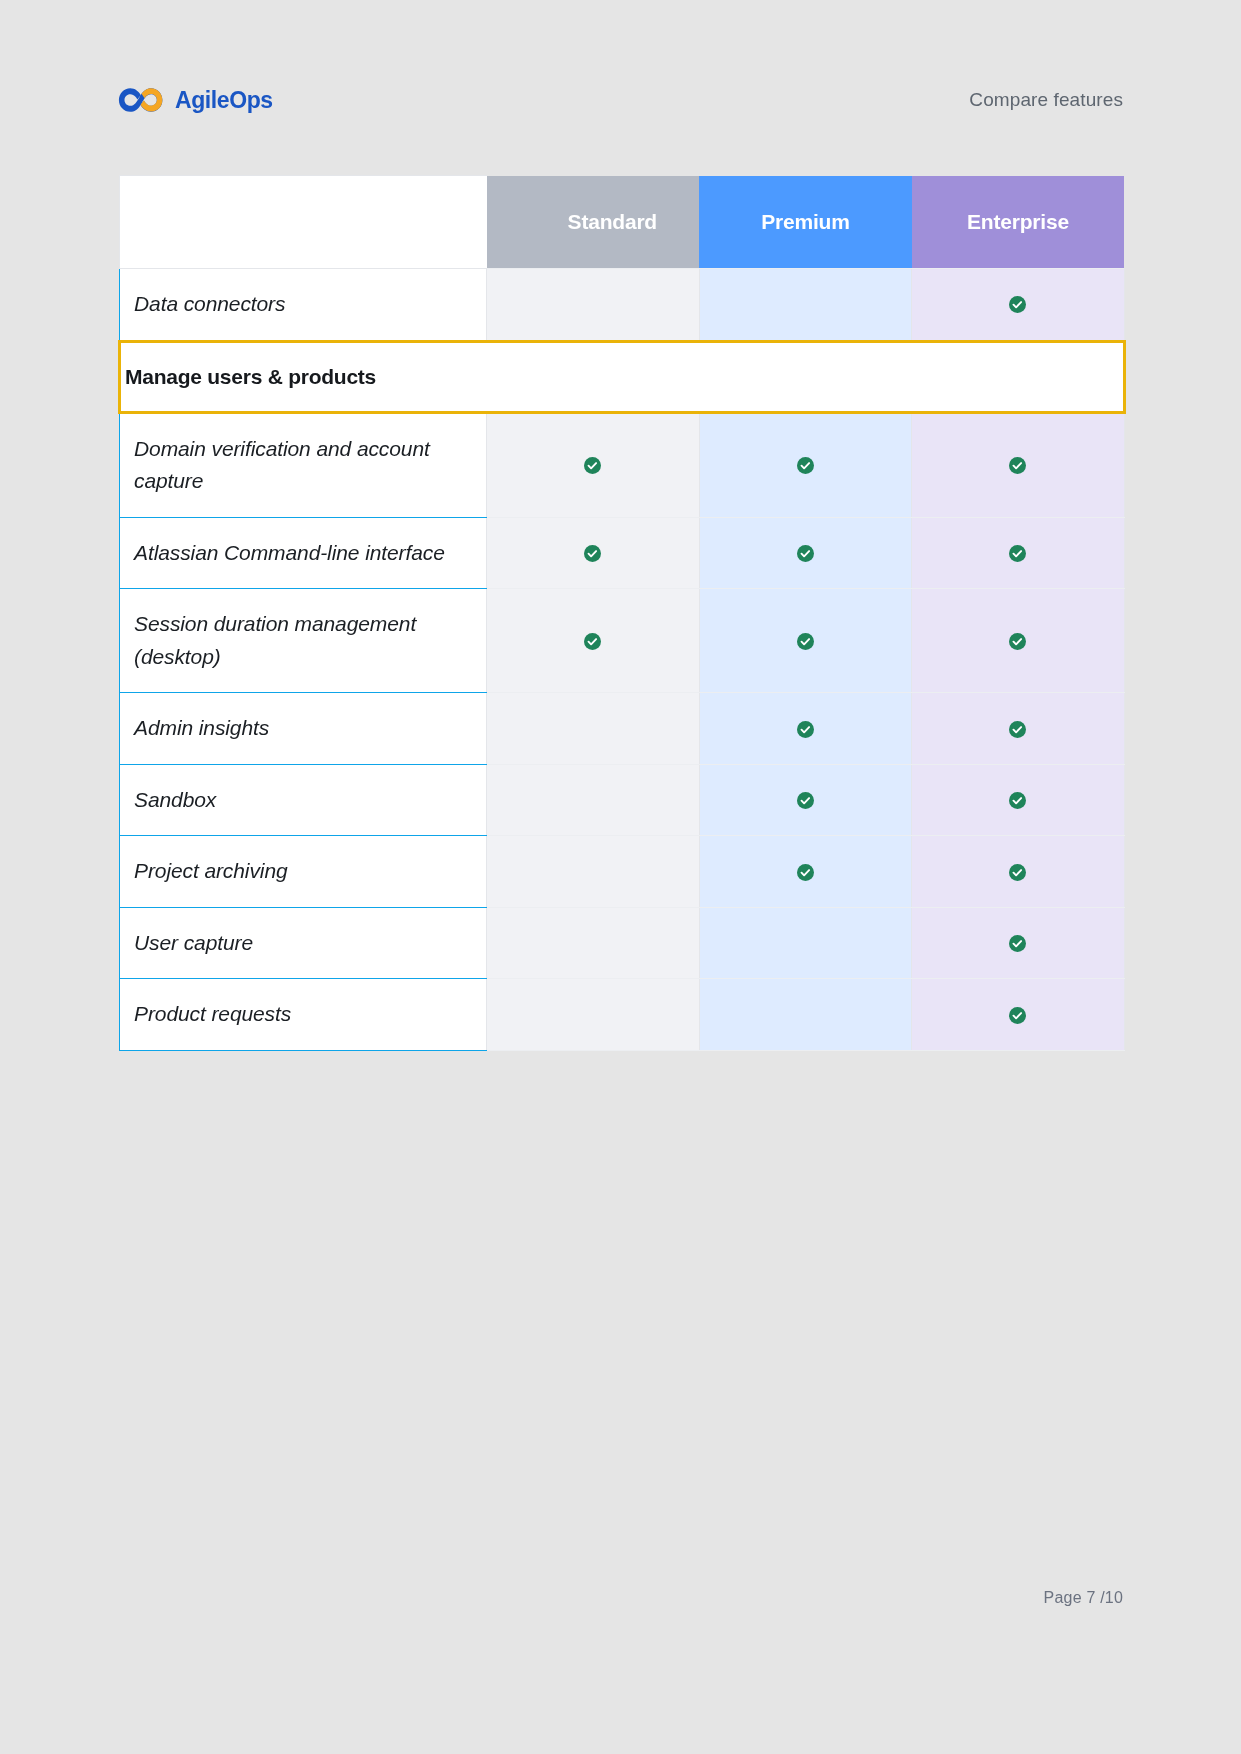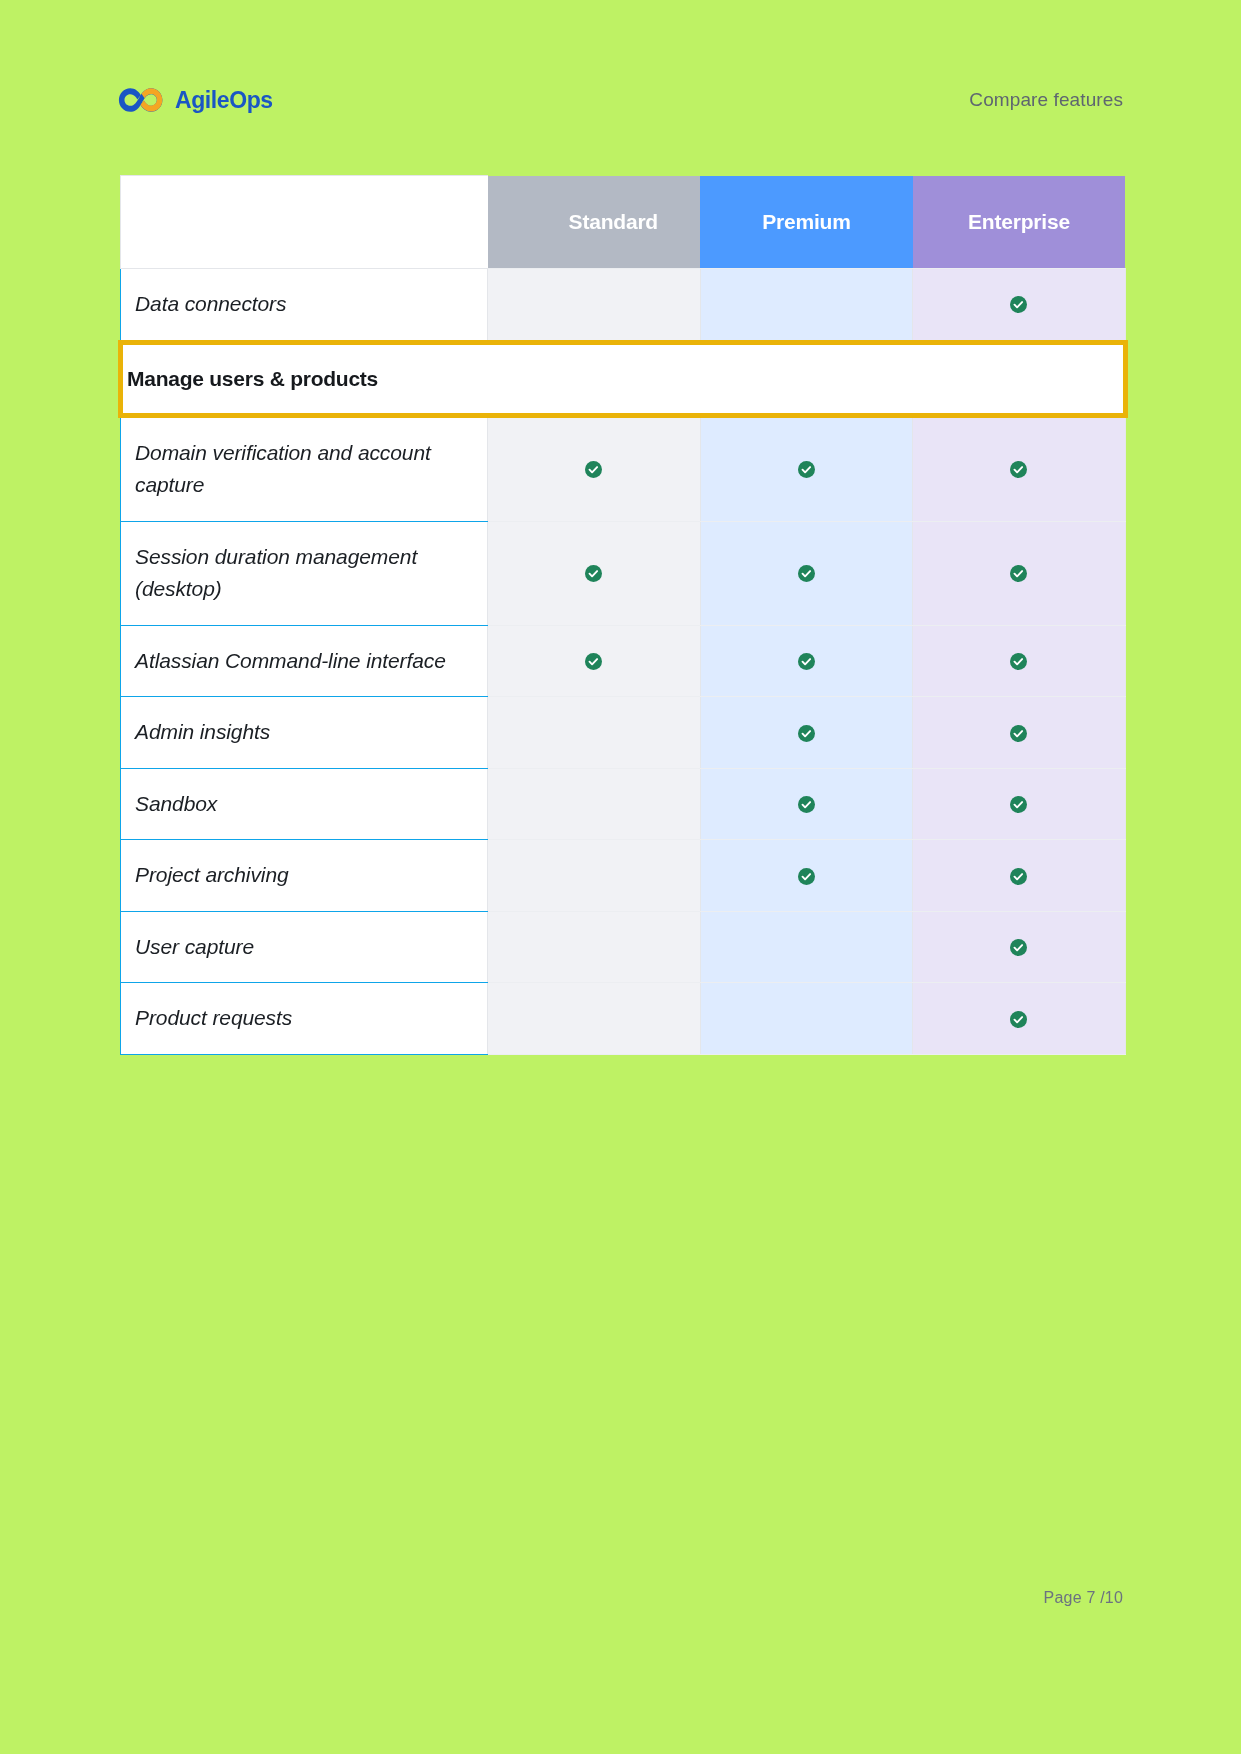--- a/index.html
+++ b/index.html
@@ -7,21 +7,21 @@
     width: 1241px;
     height: 1754px;
     background: #ffffff;
     font-family: "Liberation Sans", sans-serif;
     -webkit-font-smoothing: antialiased;
   }
   .page {
     position: relative;
     width: 1241px;
     height: 1754px;
-    background: #bef264;
+    background: #e5e5e5;
     padding: 0;
     overflow: hidden;
   }
 
   
   .header {
     position: absolute;
     top: 78px;
     left: 118px;
     right: 118px;
@@ -106,21 +106,21 @@
     border-bottom: 1px solid #eceef1;
     border-left: 1px solid #e4e6ea;
     border-right: none;
   }
   td.cell.standard   { background: #f1f2f5; }
   td.cell.premium    { background: #deebff; }
   td.cell.enterprise { background: #e9e4f7; border-right: 1px solid #e4e6ea; }
 
   tr.section td.section-head {
     background: #ffffff;
-    border: 5px solid #eab308;
+    border: 3px solid #eab308;
     padding: 22px 4px;
     font-size: 21px;
     font-weight: 700;
     color: #16191d;
     letter-spacing: -0.25px;
   }
 
   .check {
     display: inline-block;
     width: 17px;
@@ -196,36 +196,36 @@
             <td class="cell premium"><span class="check"><svg width="17" height="17" viewBox="0 0 17 17" xmlns="http://www.w3.org/2000/svg">
                   <circle cx="8.5" cy="8.5" r="8.5" fill="#1f845a"></circle>
                   <path d="M4.5 8.7l2.6 2.6 5-5.2" stroke="#ffffff" stroke-width="1.9" fill="none" stroke-linecap="round" stroke-linejoin="round"></path>
                 </svg></span></td>
             <td class="cell enterprise"><span class="check"><svg width="17" height="17" viewBox="0 0 17 17" xmlns="http://www.w3.org/2000/svg">
                   <circle cx="8.5" cy="8.5" r="8.5" fill="#1f845a"></circle>
                   <path d="M4.5 8.7l2.6 2.6 5-5.2" stroke="#ffffff" stroke-width="1.9" fill="none" stroke-linecap="round" stroke-linejoin="round"></path>
                 </svg></span></td>
           </tr>
           <tr>
+            <td class="feature">Atlassian Command-line interface</td>
+            <td class="cell standard"><span class="check"><svg width="17" height="17" viewBox="0 0 17 17" xmlns="http://www.w3.org/2000/svg">
+                  <circle cx="8.5" cy="8.5" r="8.5" fill="#1f845a"></circle>
+                  <path d="M4.5 8.7l2.6 2.6 5-5.2" stroke="#ffffff" stroke-width="1.9" fill="none" stroke-linecap="round" stroke-linejoin="round"></path>
+                </svg></span></td>
+            <td class="cell premium"><span class="check"><svg width="17" height="17" viewBox="0 0 17 17" xmlns="http://www.w3.org/2000/svg">
+                  <circle cx="8.5" cy="8.5" r="8.5" fill="#1f845a"></circle>
+                  <path d="M4.5 8.7l2.6 2.6 5-5.2" stroke="#ffffff" stroke-width="1.9" fill="none" stroke-linecap="round" stroke-linejoin="round"></path>
+                </svg></span></td>
+            <td class="cell enterprise"><span class="check"><svg width="17" height="17" viewBox="0 0 17 17" xmlns="http://www.w3.org/2000/svg">
+                  <circle cx="8.5" cy="8.5" r="8.5" fill="#1f845a"></circle>
+                  <path d="M4.5 8.7l2.6 2.6 5-5.2" stroke="#ffffff" stroke-width="1.9" fill="none" stroke-linecap="round" stroke-linejoin="round"></path>
+                </svg></span></td>
+          </tr>
+          <tr>
             <td class="feature">Session duration management (desktop)</td>
-            <td class="cell standard"><span class="check"><svg width="17" height="17" viewBox="0 0 17 17" xmlns="http://www.w3.org/2000/svg">
-                  <circle cx="8.5" cy="8.5" r="8.5" fill="#1f845a"></circle>
-                  <path d="M4.5 8.7l2.6 2.6 5-5.2" stroke="#ffffff" stroke-width="1.9" fill="none" stroke-linecap="round" stroke-linejoin="round"></path>
-                </svg></span></td>
-            <td class="cell premium"><span class="check"><svg width="17" height="17" viewBox="0 0 17 17" xmlns="http://www.w3.org/2000/svg">
-                  <circle cx="8.5" cy="8.5" r="8.5" fill="#1f845a"></circle>
-                  <path d="M4.5 8.7l2.6 2.6 5-5.2" stroke="#ffffff" stroke-width="1.9" fill="none" stroke-linecap="round" stroke-linejoin="round"></path>
-                </svg></span></td>
-            <td class="cell enterprise"><span class="check"><svg width="17" height="17" viewBox="0 0 17 17" xmlns="http://www.w3.org/2000/svg">
-                  <circle cx="8.5" cy="8.5" r="8.5" fill="#1f845a"></circle>
-                  <path d="M4.5 8.7l2.6 2.6 5-5.2" stroke="#ffffff" stroke-width="1.9" fill="none" stroke-linecap="round" stroke-linejoin="round"></path>
-                </svg></span></td>
-          </tr>
-          <tr>
-            <td class="feature">Atlassian Command-line interface</td>
             <td class="cell standard"><span class="check"><svg width="17" height="17" viewBox="0 0 17 17" xmlns="http://www.w3.org/2000/svg">
                   <circle cx="8.5" cy="8.5" r="8.5" fill="#1f845a"></circle>
                   <path d="M4.5 8.7l2.6 2.6 5-5.2" stroke="#ffffff" stroke-width="1.9" fill="none" stroke-linecap="round" stroke-linejoin="round"></path>
                 </svg></span></td>
             <td class="cell premium"><span class="check"><svg width="17" height="17" viewBox="0 0 17 17" xmlns="http://www.w3.org/2000/svg">
                   <circle cx="8.5" cy="8.5" r="8.5" fill="#1f845a"></circle>
                   <path d="M4.5 8.7l2.6 2.6 5-5.2" stroke="#ffffff" stroke-width="1.9" fill="none" stroke-linecap="round" stroke-linejoin="round"></path>
                 </svg></span></td>
             <td class="cell enterprise"><span class="check"><svg width="17" height="17" viewBox="0 0 17 17" xmlns="http://www.w3.org/2000/svg">
                   <circle cx="8.5" cy="8.5" r="8.5" fill="#1f845a"></circle>

